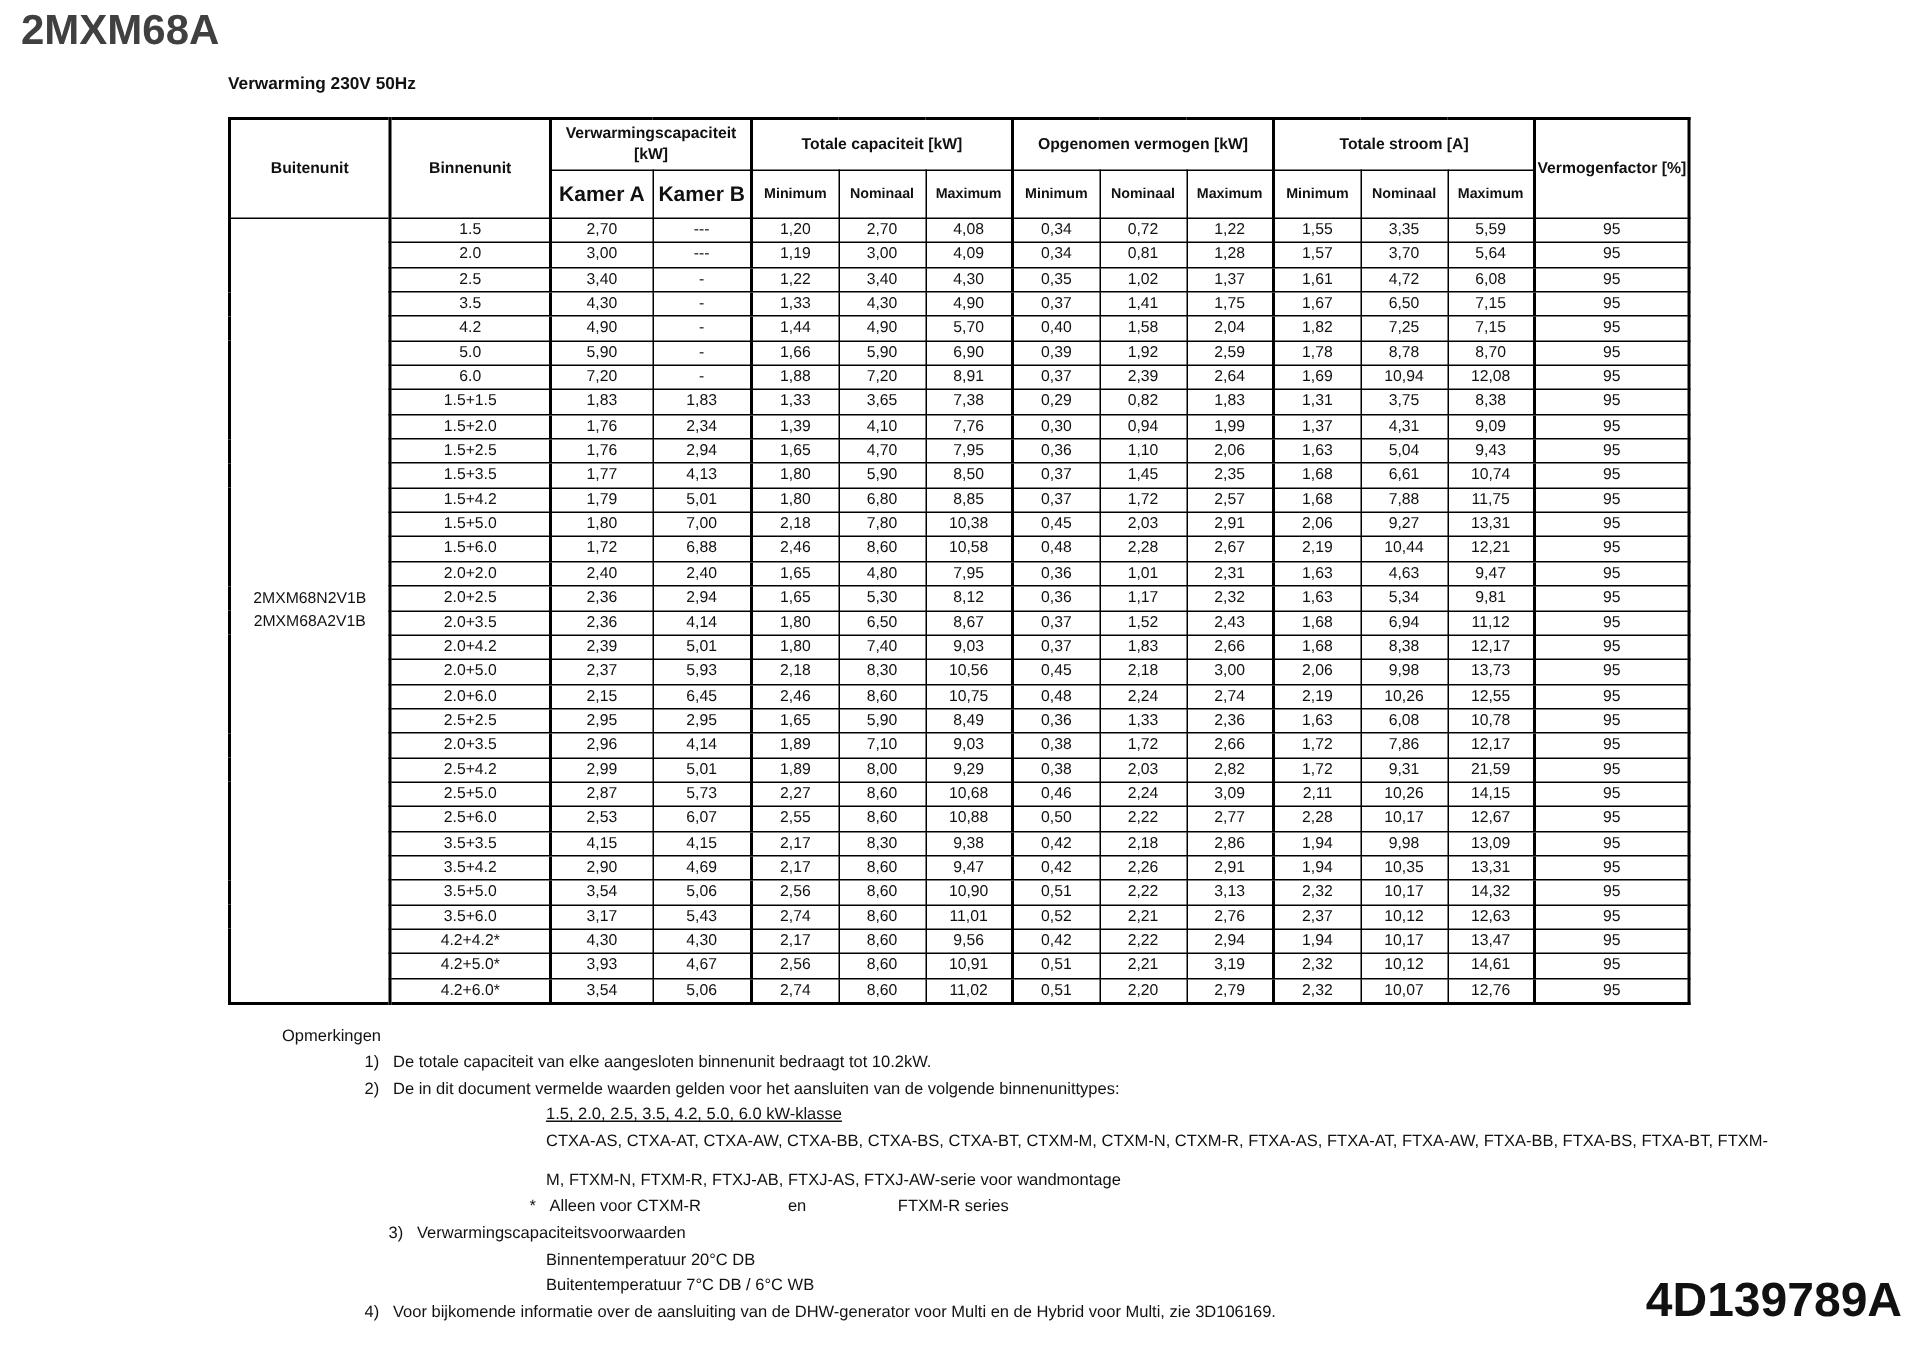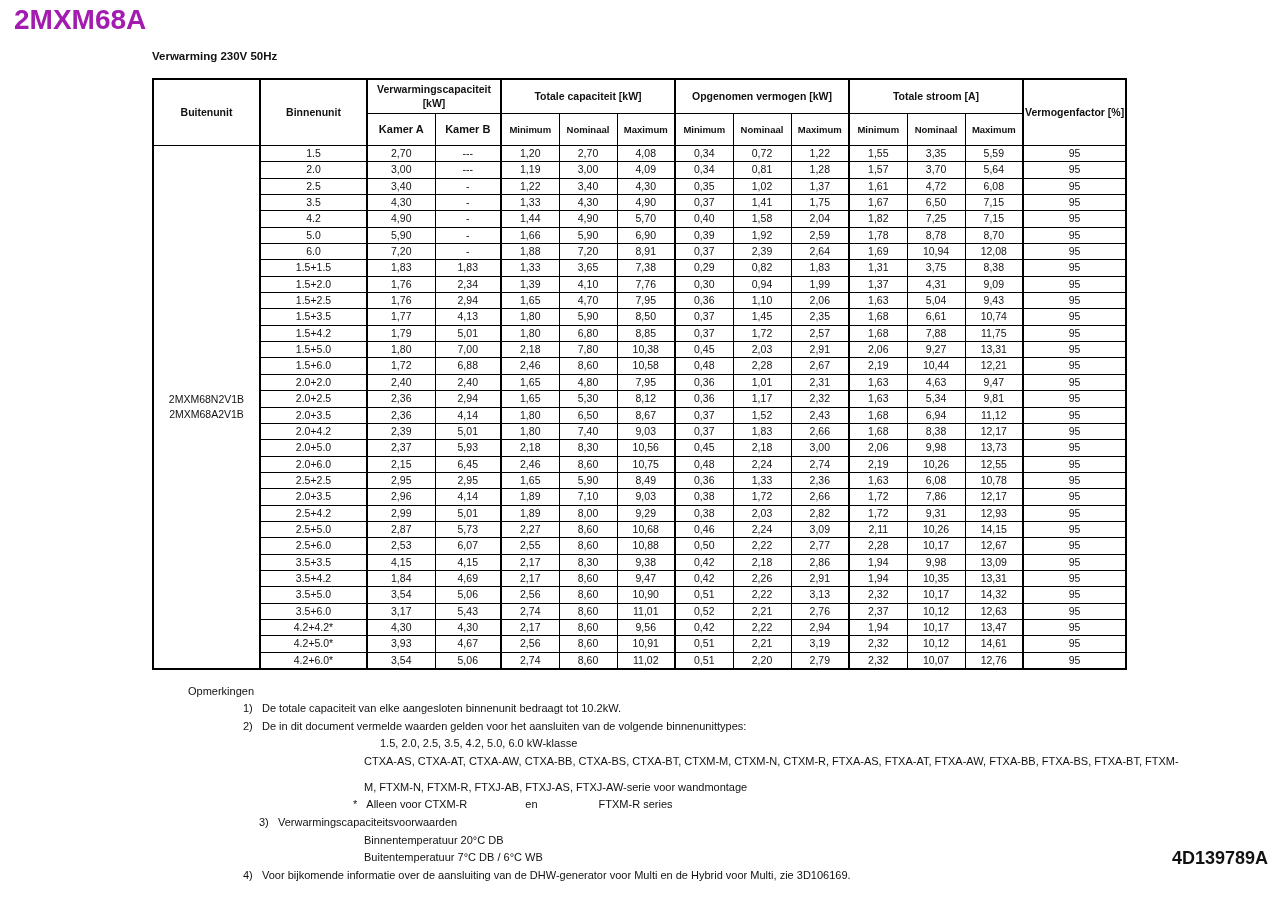--- a/index.html
+++ b/index.html
@@ -1,40 +1,40 @@
 <!DOCTYPE html>
 <html><head>
 <meta charset="utf-8">
 <style>
   html,body{margin:0;padding:0;background:#fff;}
   #page{position:relative;width:1280px;height:901px;background:#ffffff;
         font-family:"Liberation Sans",sans-serif;color:#1a1a1a;overflow:hidden;}
 
-  .title{position:absolute;left:14px;top:4px;font-size:28px;font-weight:bold;color:#a21caf;}
+  .title{position:absolute;left:14px;top:4px;font-size:28px;font-weight:bold;color:#404040;}
   .subtitle{position:absolute;left:152px;top:50px;font-size:11.5px;font-weight:bold;color:#111;}
 
   table.spec{position:absolute;left:152px;top:78px;border-collapse:collapse;table-layout:fixed;
              width:973px;border:2px solid #000;}
   table.spec th, table.spec td{
     border:1px solid #000;border-left-width:1.5px;border-right-width:1.5px;
     padding:0;text-align:center;vertical-align:middle;
     font-size:10.5px;color:#111;overflow:hidden;white-space:nowrap;}
   table.spec thead th{font-weight:bold;white-space:normal;line-height:1.25;}
   table.spec thead tr.tier1 th{height:33px;}
   table.spec thead tr.tier2 th{height:31px;font-size:9.5px;}
-  table.spec thead tr.tier2 th.sub-big{font-size:11px;}
+  table.spec thead tr.tier2 th.sub-big{font-size:14px;}
   table.spec tbody td{height:15.34px;line-height:15.34px;}
   td.outdoor-cell{text-align:left;padding-left:13px;font-size:10.5px;line-height:17px;
                   vertical-align:middle;white-space:nowrap;}
   .gsep{border-right-width:2px !important;}
 
   .notes{position:absolute;left:188px;top:684px;width:1060px;font-size:11px;color:#111;}
   .note-line{position:absolute;white-space:nowrap;line-height:14px;}
   .note-num{display:inline-block;width:19px;}
-  .docnum{position:absolute;right:12px;top:848px;font-size:18px;font-weight:bold;color:#111;}
+  .docnum{position:absolute;right:12px;top:848px;font-size:32px;font-weight:bold;color:#111;}
 </style>
 </head>
 <body>
 
 <div id="page">
 
   <div class="title">2MXM68A</div>
   <div class="subtitle">Verwarming 230V 50Hz</div>
 
   <table class="spec">
@@ -418,21 +418,21 @@
           <td>2,99</td>
           <td class="gsep">5,01</td>
           <td>1,89</td>
           <td>8,00</td>
           <td class="gsep">9,29</td>
           <td>0,38</td>
           <td>2,03</td>
           <td class="gsep">2,82</td>
           <td>1,72</td>
           <td>9,31</td>
-          <td class="gsep">12,93</td>
+          <td class="gsep">21,59</td>
           <td>95</td>
         </tr>
         <tr>
           <td class="gsep">2.5+5.0</td>
           <td>2,87</td>
           <td class="gsep">5,73</td>
           <td>2,27</td>
           <td>8,60</td>
           <td class="gsep">10,68</td>
           <td>0,46</td>
@@ -468,21 +468,21 @@
           <td>0,42</td>
           <td>2,18</td>
           <td class="gsep">2,86</td>
           <td>1,94</td>
           <td>9,98</td>
           <td class="gsep">13,09</td>
           <td>95</td>
         </tr>
         <tr>
           <td class="gsep">3.5+4.2</td>
-          <td>1,84</td>
+          <td>2,90</td>
           <td class="gsep">4,69</td>
           <td>2,17</td>
           <td>8,60</td>
           <td class="gsep">9,47</td>
           <td>0,42</td>
           <td>2,26</td>
           <td class="gsep">2,91</td>
           <td>1,94</td>
           <td>10,35</td>
           <td class="gsep">13,31</td>
@@ -568,21 +568,21 @@
 
   <div class="notes">
     <div class="note-line" style="left:0;top:0;">Opmerkingen</div>
 
     <div class="note-line" style="left:55px;top:17px;">
       <span class="note-num">1)</span><span>De totale capaciteit van elke aangesloten binnenunit bedraagt tot 10.2kW.</span>
     </div>
     <div class="note-line" style="left:55px;top:34.5px;">
       <span class="note-num">2)</span><span>De in dit document vermelde waarden gelden voor het aansluiten van de volgende binnenunittypes:</span>
     </div>
-    <div class="note-line" style="left:192px;top:52px;">1.5, 2.0, 2.5, 3.5, 4.2, 5.0, 6.0 kW-klasse</div>
+    <div class="note-line" style="left:176px;top:52px;text-decoration:underline;">1.5, 2.0, 2.5, 3.5, 4.2, 5.0, 6.0 kW-klasse</div>
     <div class="note-line" style="left:176px;top:69.5px;">CTXA-AS, CTXA-AT, CTXA-AW, CTXA-BB, CTXA-BS, CTXA-BT, CTXM-M, CTXM-N, CTXM-R, FTXA-AS, FTXA-AT, FTXA-AW, FTXA-BB, FTXA-BS, FTXA-BT, FTXM-</div>
     <div class="note-line" style="left:176px;top:96px;">M, FTXM-N, FTXM-R, FTXJ-AB, FTXJ-AS, FTXJ-AW-serie voor wandmontage</div>
 
     <div class="note-line" style="left:165px;top:113px;">
       <span>*</span>
       <span style="margin-left:6px;">Alleen voor CTXM-R</span>
       <span style="margin-left:55px;">en</span>
       <span style="margin-left:58px;">FTXM-R series</span>
     </div>
 

